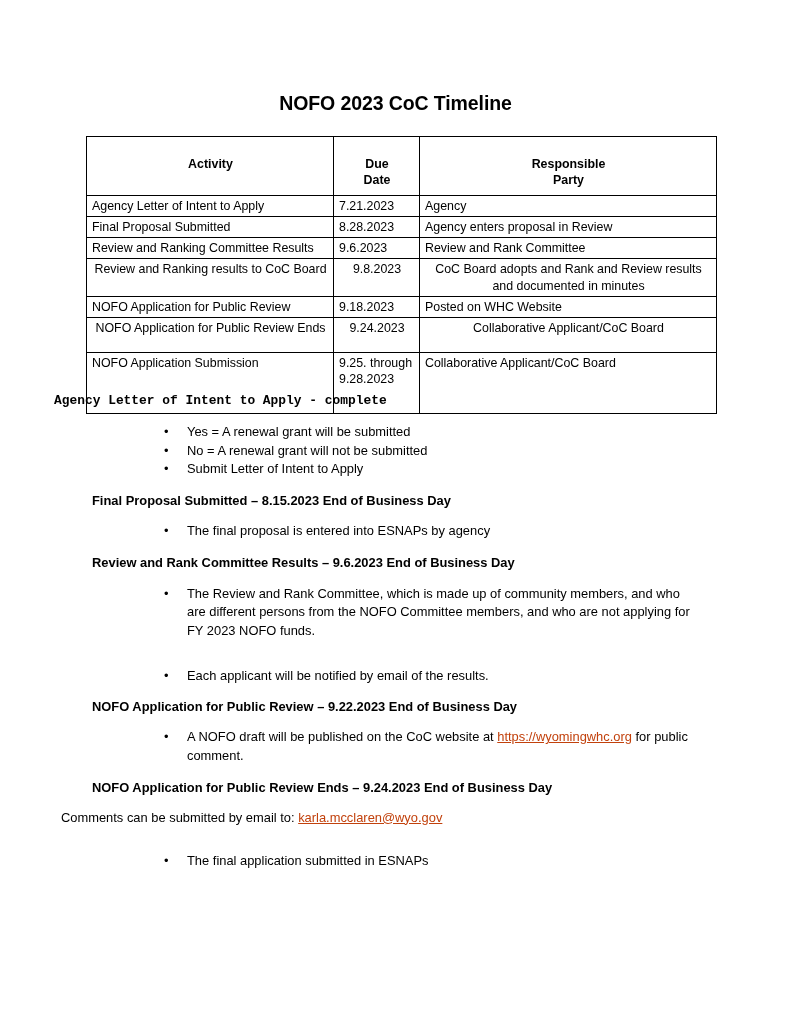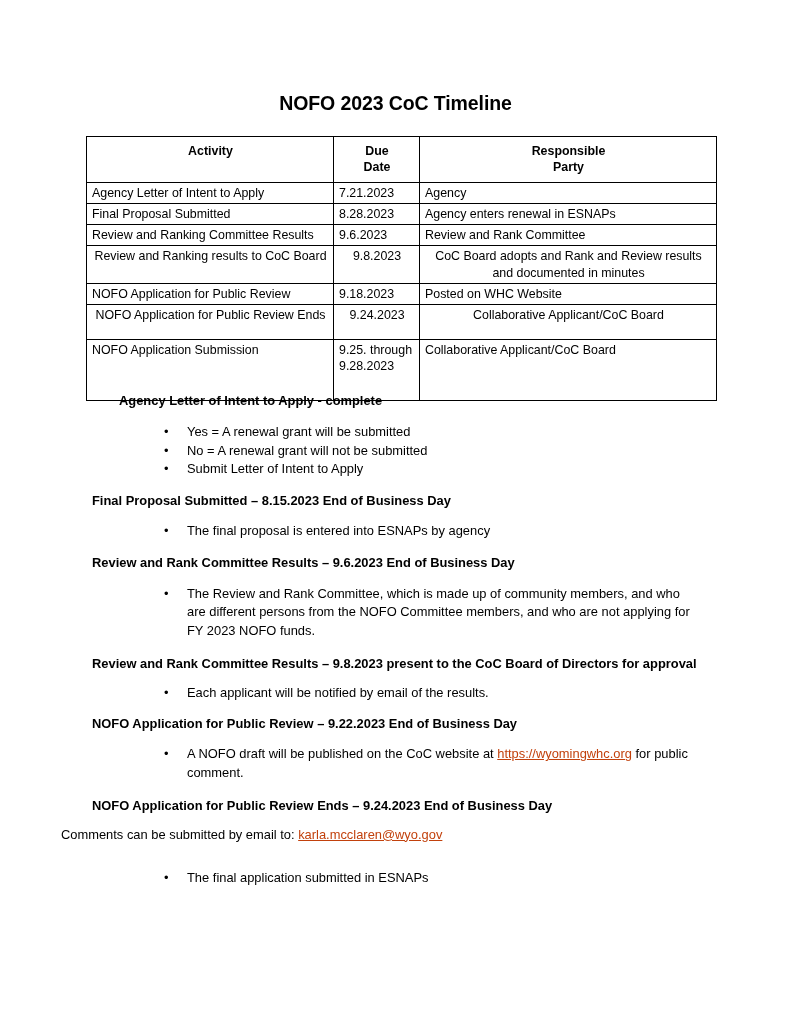--- a/index.html
+++ b/index.html
@@ -50,21 +50,21 @@
   .timeline-table td {
     border: 1px solid #000000;
     vertical-align: top;
     padding: 2px 4px 2px 5px;
     line-height: 1.31;
     font-weight: normal;
   }
   .timeline-table th {
     text-align: center;
     font-weight: bold;
-    padding-top: 6px;
+    padding-top: 19px;
     padding-bottom: 6px;
   }
   .col-activity { width: 247px; }
   .col-due      { width: 86px; }
   .col-party    { width: 297px; }
 
   .hdr-line { display: block; }
 
   .row-tall td { height: 30px; text-align: center; }
   .row-xtall td { height: 56px; margin-left: 15px; }
@@ -76,21 +76,21 @@
     top: 392px;
     width: 791px;
   }
   .sec-heading {
     font-size: 12.9px;
     font-weight: bold;
     margin: 0;
     padding: 0 0 0 92px;
     line-height: 1.33;
   }
-  .sec-heading.indented { padding-left: 119px; }
+  .sec-heading.indented { padding-left: 54px; font-family: Liberation Mono, monospace; }
 
   ul.bullets {
     margin: 0;
     padding: 0;
     list-style: none;
   }
   ul.bullets li {
     position: relative;
     font-size: 12.9px;
     line-height: 1.44;
@@ -150,21 +150,21 @@
     </thead>
     <tbody>
       <tr>
         <td>Agency Letter of Intent to Apply</td>
         <td>7.21.2023</td>
         <td>Agency</td>
       </tr>
       <tr>
         <td>Final Proposal Submitted</td>
         <td>8.28.2023</td>
-        <td>Agency enters renewal in ESNAPs</td>
+        <td>Agency enters proposal in Review</td>
       </tr>
       <tr>
         <td>Review and Ranking Committee Results</td>
         <td>9.6.2023</td>
         <td>Review and Rank Committee</td>
       </tr>
       <tr class="row-tall">
         <td>Review and Ranking results to CoC Board</td>
         <td>9.8.2023</td>
         <td>CoC Board adopts and Rank and Review results and documented in minutes</td>
@@ -223,21 +223,20 @@
     <div class="sp-14"></div>
     <ul class="bullets">
       <li>
         <span class="bullet-dot">•</span>
         <span>The Review and Rank Committee, which is made up of community members, and who are different persons from the NOFO Committee members, and who are not applying for FY 2023 NOFO funds.</span>
       </li>
     </ul>
 
     <div class="sp-14"></div>
 
-    <div class="sec-heading">Review and Rank Committee Results – 9.8.2023 present to the CoC Board of Directors for approval</div>
     <div class="sp-12"></div>
     <ul class="bullets">
       <li>
         <span class="bullet-dot">•</span>
         <span>Each applicant will be notified by email of the results.</span>
       </li>
     </ul>
 
     <div class="sp-13"></div>
 

